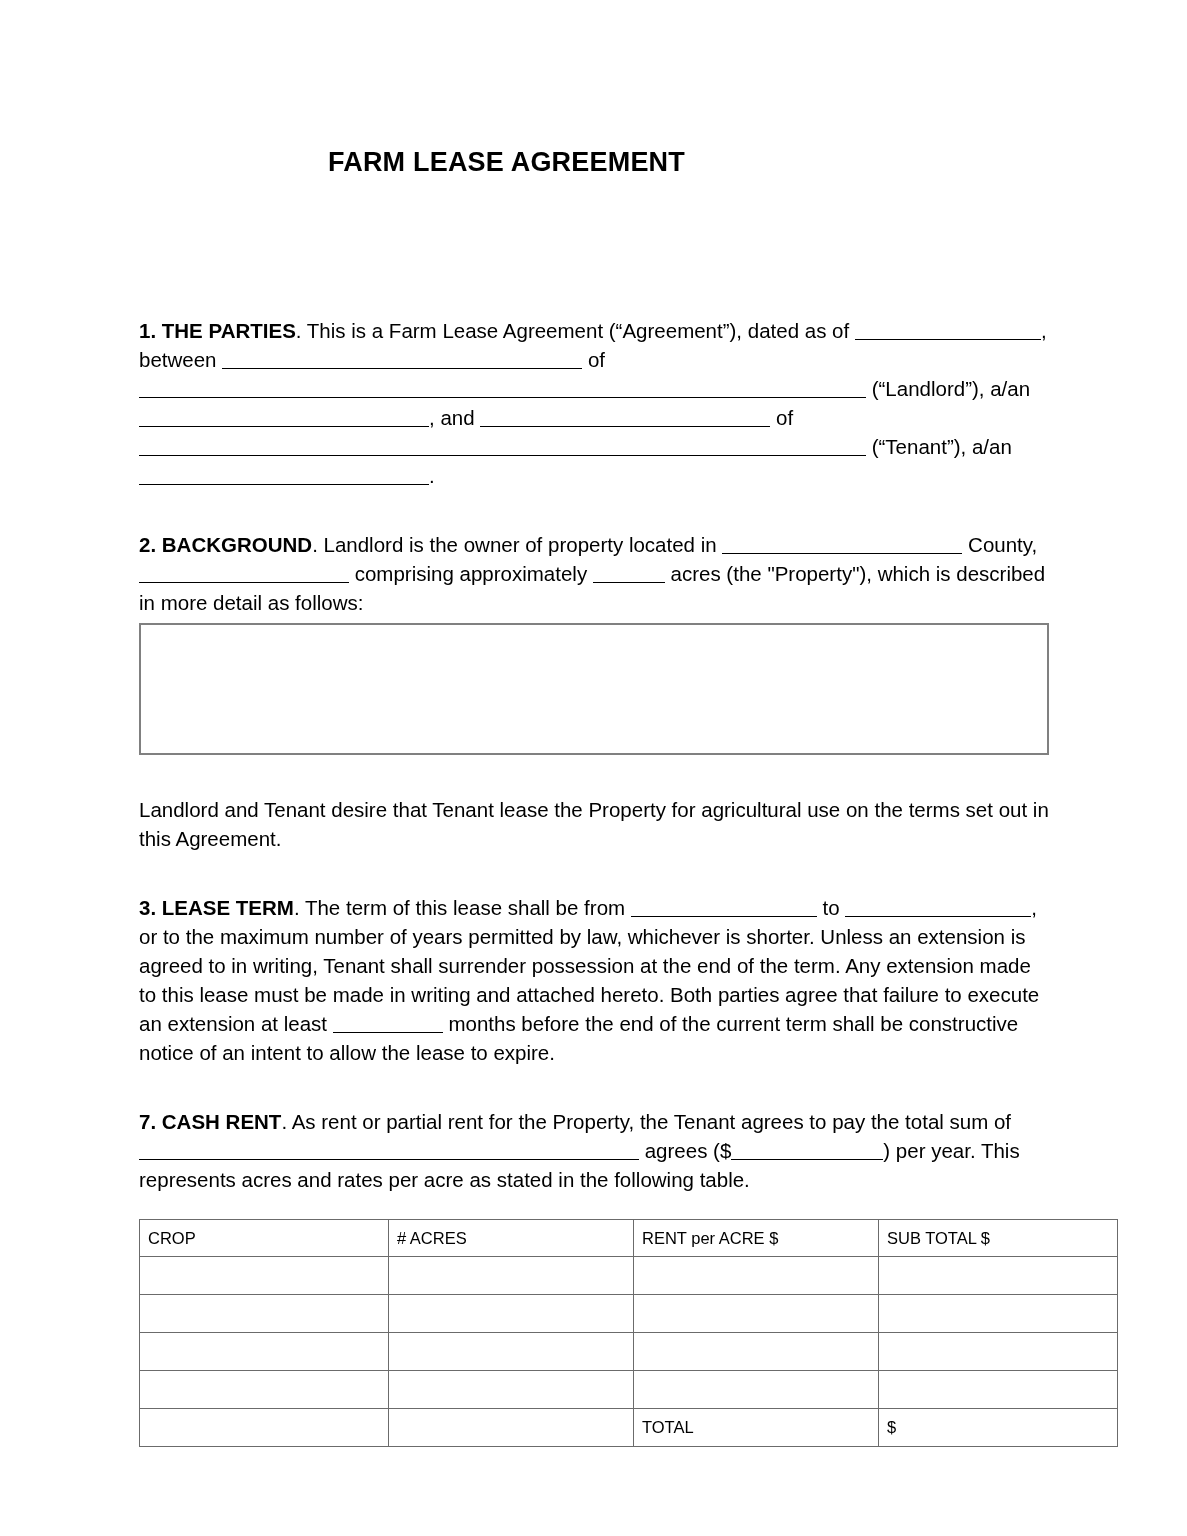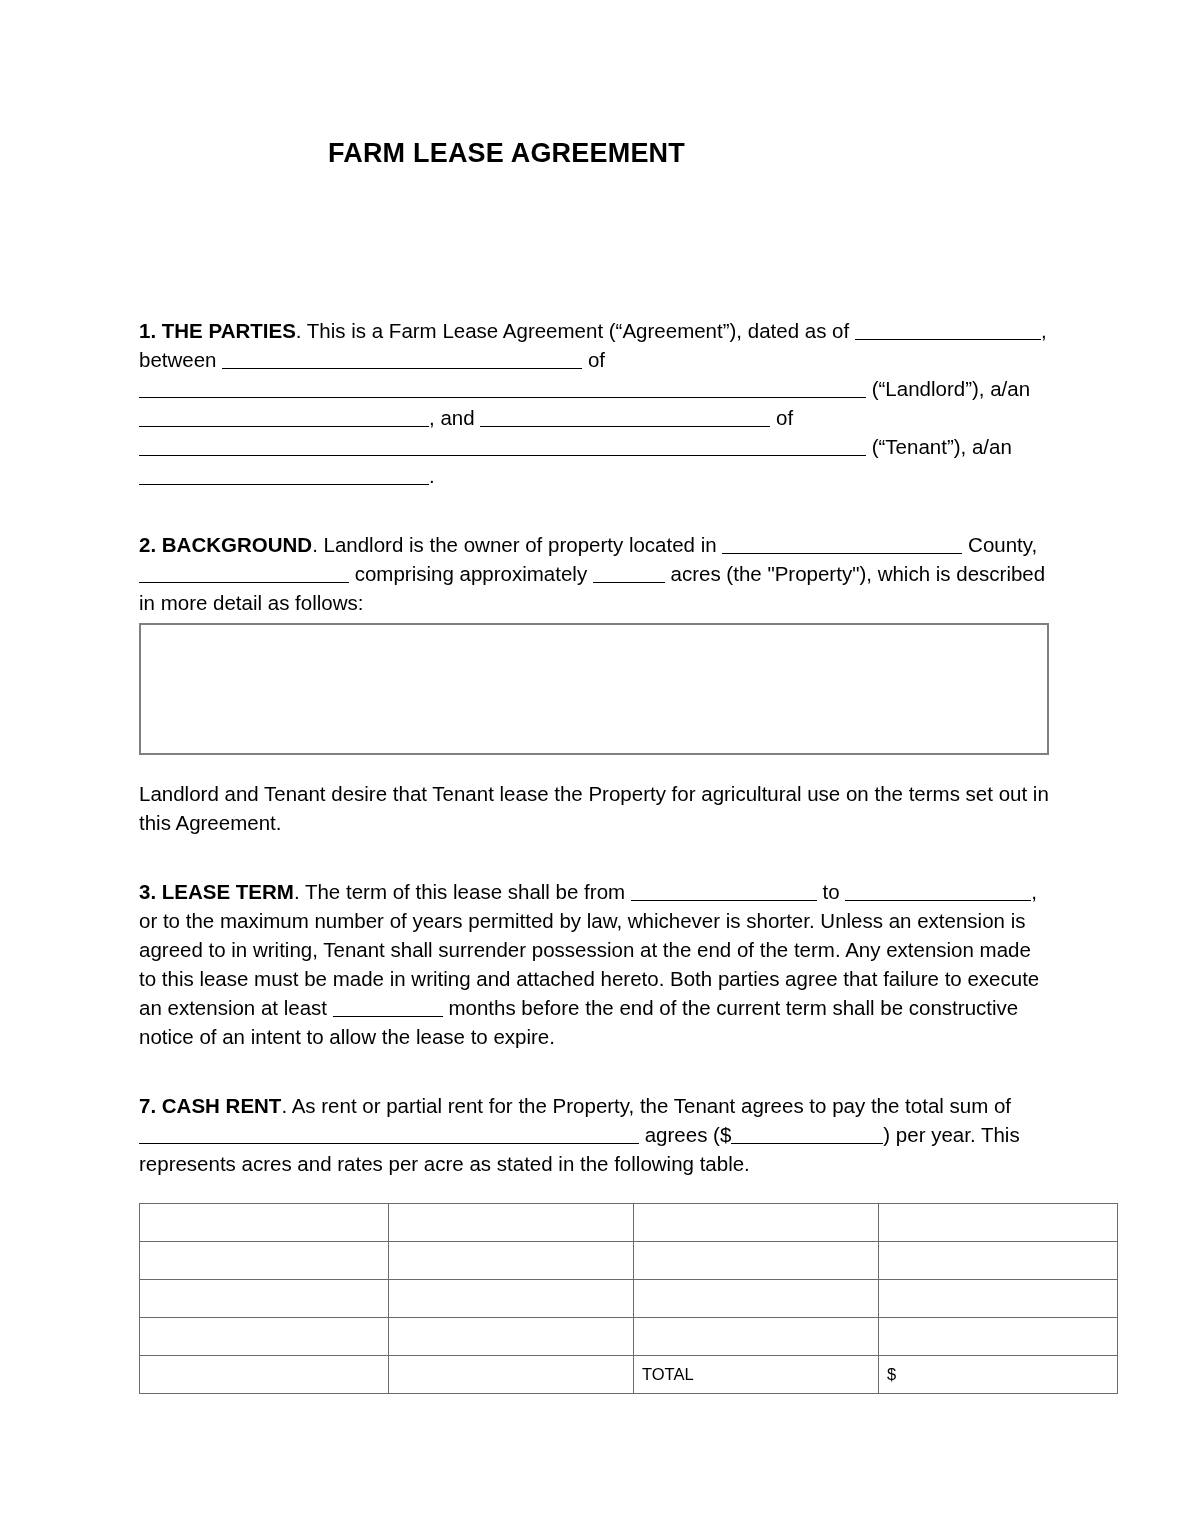--- a/index.html
+++ b/index.html
@@ -16,21 +16,21 @@
   }
   .page {
     position: relative;
     width: 1187px;
     height: 1536px;
     background: #ffffff;
     box-sizing: border-box;
   }
   .doc-title {
     position: absolute;
-    top: 138px;
+    top: 147px;
     left: 0;
     width: 1013px;
     text-align: center;
     font-size: 27px;
     font-weight: bold;
     letter-spacing: 0.2px;
   }
   .content {
     position: absolute;
     left: 139px;
@@ -71,21 +71,21 @@
 
   .detail-box {
     margin-top: 6px;
     width: 910px;
     height: 132px;
     border: 2px solid #808080;
     box-sizing: border-box;
     background: #ffffff;
   }
   .gap-after-box {
-    margin-top: 24px;
+    margin-top: 40px;
   }
 
   table.rent-table {
     margin-top: 25px;
     border-collapse: collapse;
     width: 910px;
     table-layout: fixed;
   }
   table.rent-table td {
     border: 1.4px solid #6b6b6b;
@@ -155,20 +155,26 @@
 
     <p class="para"><span class="sec-label">7. CASH RENT</span><span>. As rent or partial rent for the Property, the Tenant agrees to pay the total sum of</span>
       <span class="bl w-huge"></span>
       <span>agrees ($</span><span class="bl w-smd"></span><span>)</span>
       <span>per year. This represents acres and rates per acre as stated in the following table.</span>
     </p>
 
     <table class="rent-table">
       <tbody>
         <tr>
+          <td class="col1 hdr">CROP</td>
+          <td class="col2 hdr"># ACRES</td>
+          <td class="col3 hdr">RENT per ACRE $</td>
+          <td class="col4 hdr">SUB TOTAL $</td>
+        </tr>
+        <tr>
           <td class="col1"></td>
           <td class="col2"></td>
           <td class="col3"></td>
           <td class="col4"></td>
         </tr>
         <tr>
           <td class="col1"></td>
           <td class="col2"></td>
           <td class="col3"></td>
           <td class="col4"></td>

